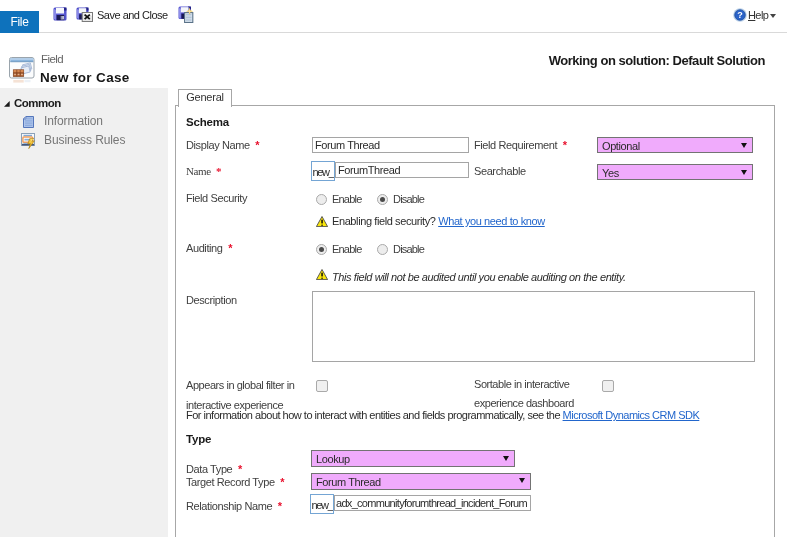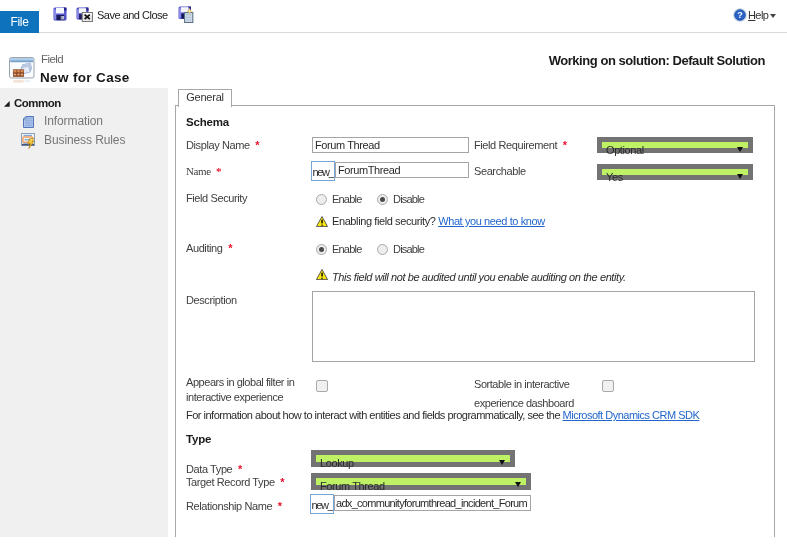--- a/index.html
+++ b/index.html
@@ -2,21 +2,21 @@
 <html><head>
 <meta charset="utf-8">
 <style>
 * { margin:0; padding:0; box-sizing:border-box; }
 html,body { width:787px; height:545px; background:#fff; font-family:"Liberation Sans", sans-serif; overflow:hidden; }
 #page { position:relative; width:787px; height:545px; background:#fff; font-size:11px; color:#333; }
 .abs { position:absolute; }
 .req { color:#e8112d; font-weight:bold; margin-left:3px; letter-spacing:0; }
 .lbl { position:absolute; color:#404040; font-size:11px; white-space:nowrap; letter-spacing:-0.4px; }
 .ibox { position:absolute; border:1px solid #a5a5a5; background:#fff; font-size:11px; color:#2b2b2b; padding:1px 0 0 2px; overflow:hidden; white-space:nowrap; letter-spacing:-0.4px; }
-.dd { position:absolute; border:5px solid #737373; background:#bef264; font-size:11px; color:#2b2b2b; padding:2px 0 0 4px; letter-spacing:-0.4px; }
+.dd { position:absolute; border:1px solid #737373; background:#f0abfc; font-size:11px; color:#2b2b2b; padding:2px 0 0 4px; letter-spacing:-0.4px; }
 .dd .tri { position:absolute; right:5.5px; top:4.5px; width:0; height:0; border-left:3.5px solid transparent; border-right:3.5px solid transparent; border-top:5.5px solid #111; }
 .radio { position:absolute; width:11px; height:11px; border-radius:50%; border:1px solid #aaaaaa; background:#ededed; }
 .radio.on::after { content:""; position:absolute; left:2px; top:2px; width:5px; height:5px; border-radius:50%; background:#4a4a4a; }
 .cb { position:absolute; width:12px; height:11.5px; border:1px solid #a9a9a9; border-radius:2px; background:#f0f0f0; }
 a.lnk { color:#2266cc; text-decoration:underline; }
 .warntxt { position:absolute; font-size:11px; color:#2b2b2b; white-space:nowrap; letter-spacing:-0.4px; }
 </style>
 </head>
 <body>
 <div id="page">
@@ -155,21 +155,21 @@
   <svg class="abs" style="left:316px;top:269px;" width="12" height="11" viewBox="0 0 12 11">
     <path d="M6 0.5 L11.6 10.6 L0.4 10.6 Z" fill="#fbe70c" stroke="#4a4a4a" stroke-width="0.9"></path>
     <rect x="5.3" y="3.4" width="1.5" height="4.2" rx="0.7" fill="#0a0a0a"></rect>
     <rect x="5.3" y="8.4" width="1.5" height="1.5" rx="0.7" fill="#0a0a0a"></rect>
   </svg>
   <div class="warntxt" style="left:332px;top:270.5px;font-style:italic;">This field will not be audited until you enable auditing on the entity.</div>
 
   <div class="lbl" style="left:186px;top:293.5px;">Description</div>
   <div class="abs" style="left:312px;top:291px;width:443px;height:71px;border:1px solid #a5a5a5;background:#fff;"></div>
 
-  <div class="lbl" style="left:186px;top:375px;line-height:15px;letter-spacing:-0.45px;">Appears in global filter in<br>interactive experience</div>
+  <div class="lbl" style="left:186px;top:375px;line-height:20px;letter-spacing:-0.45px;">Appears in global filter in<br>interactive experience</div>
   <div class="cb" style="left:316px;top:380px;"></div>
   <div class="lbl" style="left:474px;top:375px;line-height:19px;letter-spacing:-0.45px;">Sortable in interactive<br>experience dashboard</div>
   <div class="cb" style="left:602px;top:380px;"></div>
 
   <div class="warntxt" style="left:186px;top:409px;letter-spacing:-0.5px;">For information about how to interact with entities and fields programmatically, see the <a class="lnk" href="#">Microsoft Dynamics CRM SDK</a></div>
 
   <div class="lbl" style="left:186px;top:432.5px;font-weight:bold;color:#1a1a1a;font-size:11.5px;letter-spacing:-0.2px;">Type</div>
 
   <div class="lbl" style="left:186px;top:463px;">Data Type <span class="req">*</span></div>
   <div class="dd" style="left:311px;top:450px;width:204px;height:17px;">Lookup<span class="tri"></span></div>

